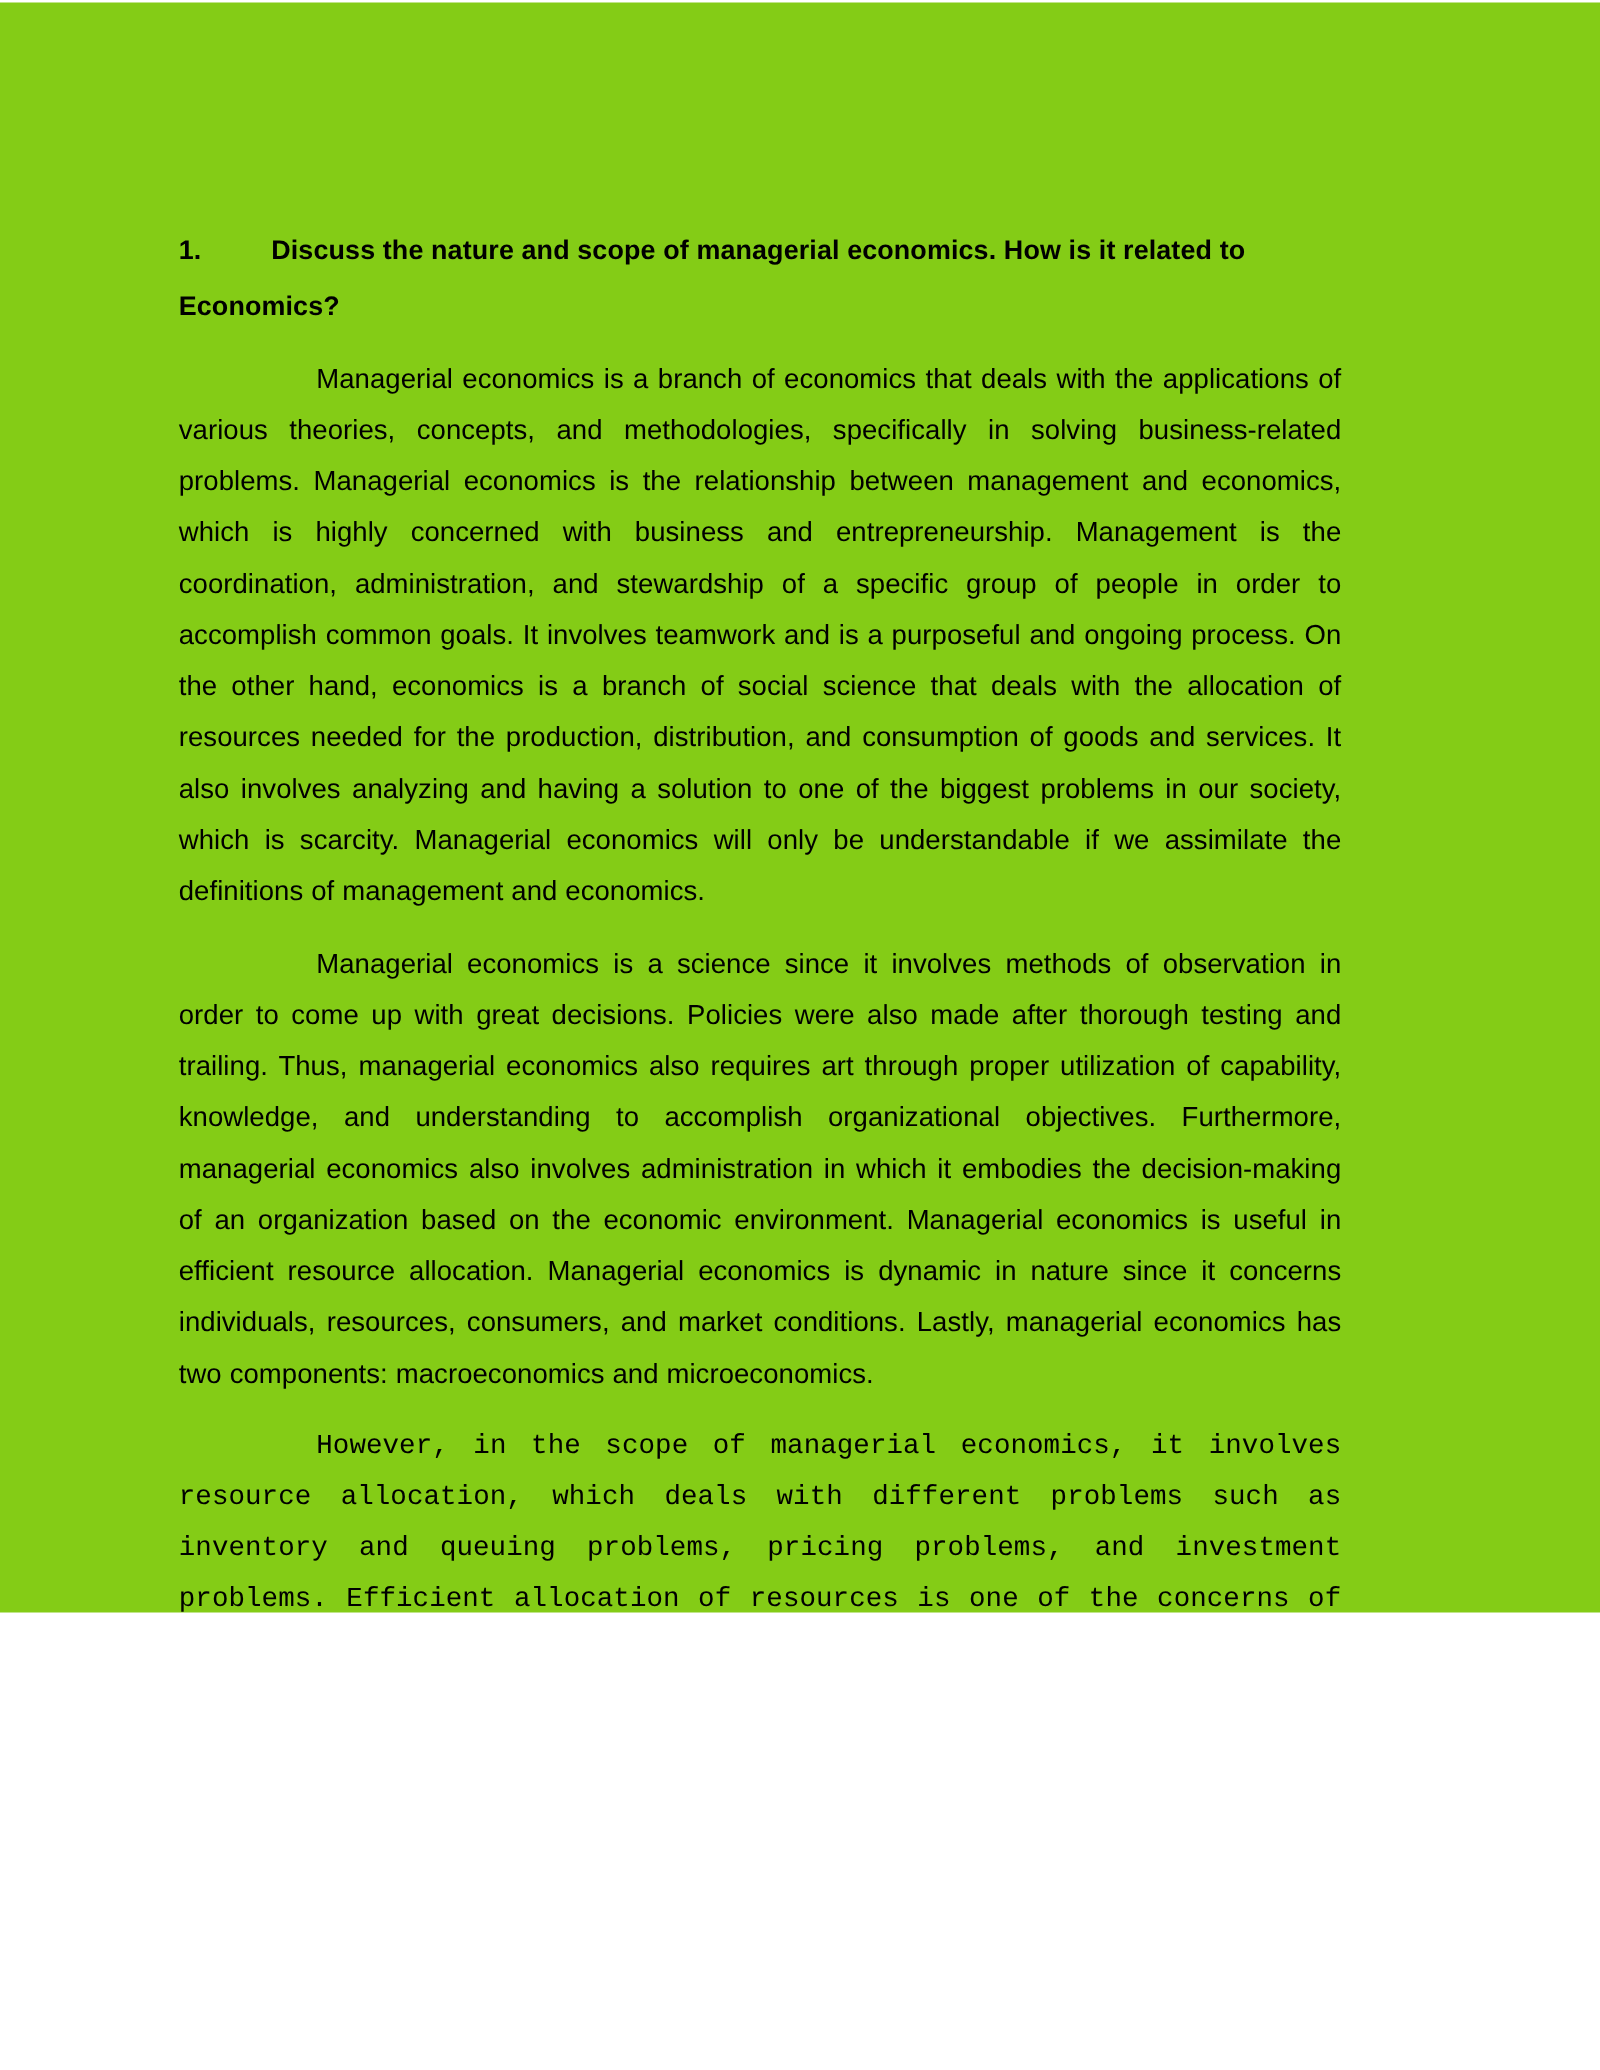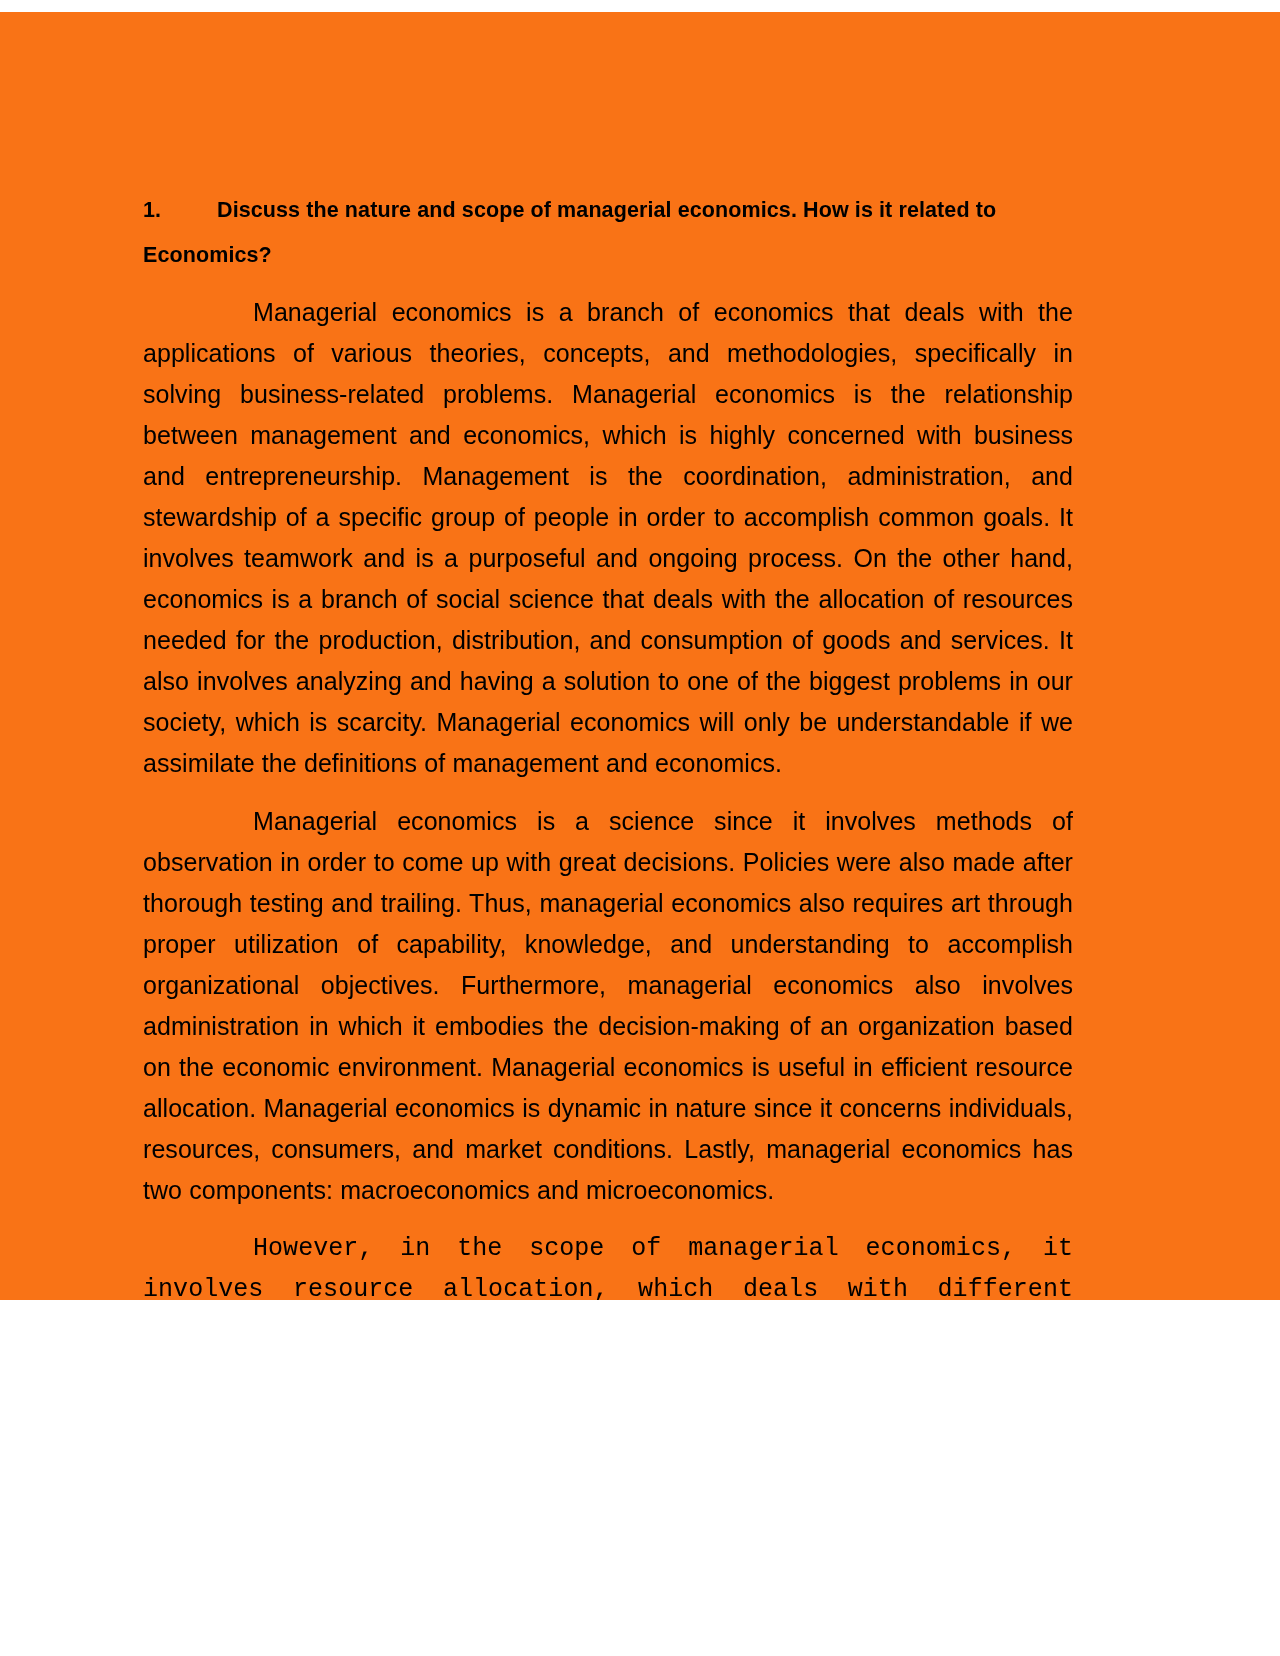--- a/index.html
+++ b/index.html
@@ -5,22 +5,22 @@
   html, body {
     margin: 0;
     padding: 0;
     background: #ffffff;
   }
 
   .page {
     position: relative;
     width: 1280px;
     height: 1288px;
-    background: #f97316;
-    margin: 12px auto;
+    background: #84cc16;
+    margin: 2px auto;
     overflow: hidden;
     box-sizing: border-box;
   }
 
   .content {
     position: absolute;
     left: 143px;
     top: 176px;
     width: 930px;
   }
@@ -36,21 +36,21 @@
     letter-spacing: 0.1px;
   }
 
   .q-heading .q-num {
     display: inline-block;
     width: 74px;
   }
 
   .body-par {
     font-family: "Liberation Sans", sans-serif;
-    font-size: 25px;
+    font-size: 22px;
     color: #000000;
     line-height: 41px;
     text-align: justify;
     text-justify: inter-word;
     margin: 0 0 17px 0;
     text-indent: 110px;
     letter-spacing: 0.05px;
     word-spacing: 0.2px;
     -webkit-hyphens: none;
     hyphens: none;

